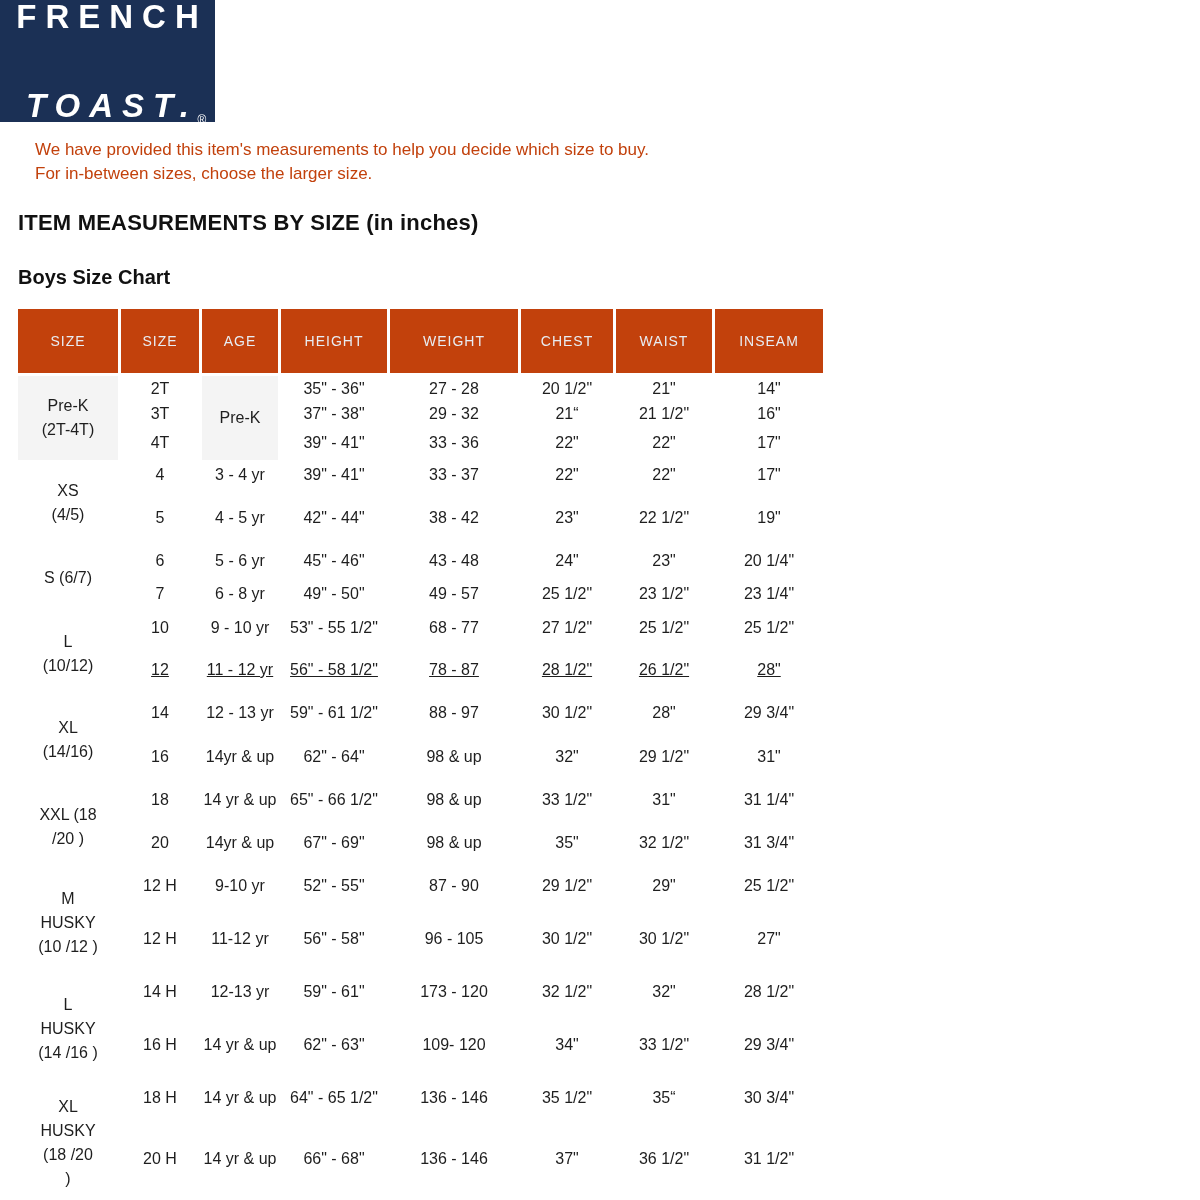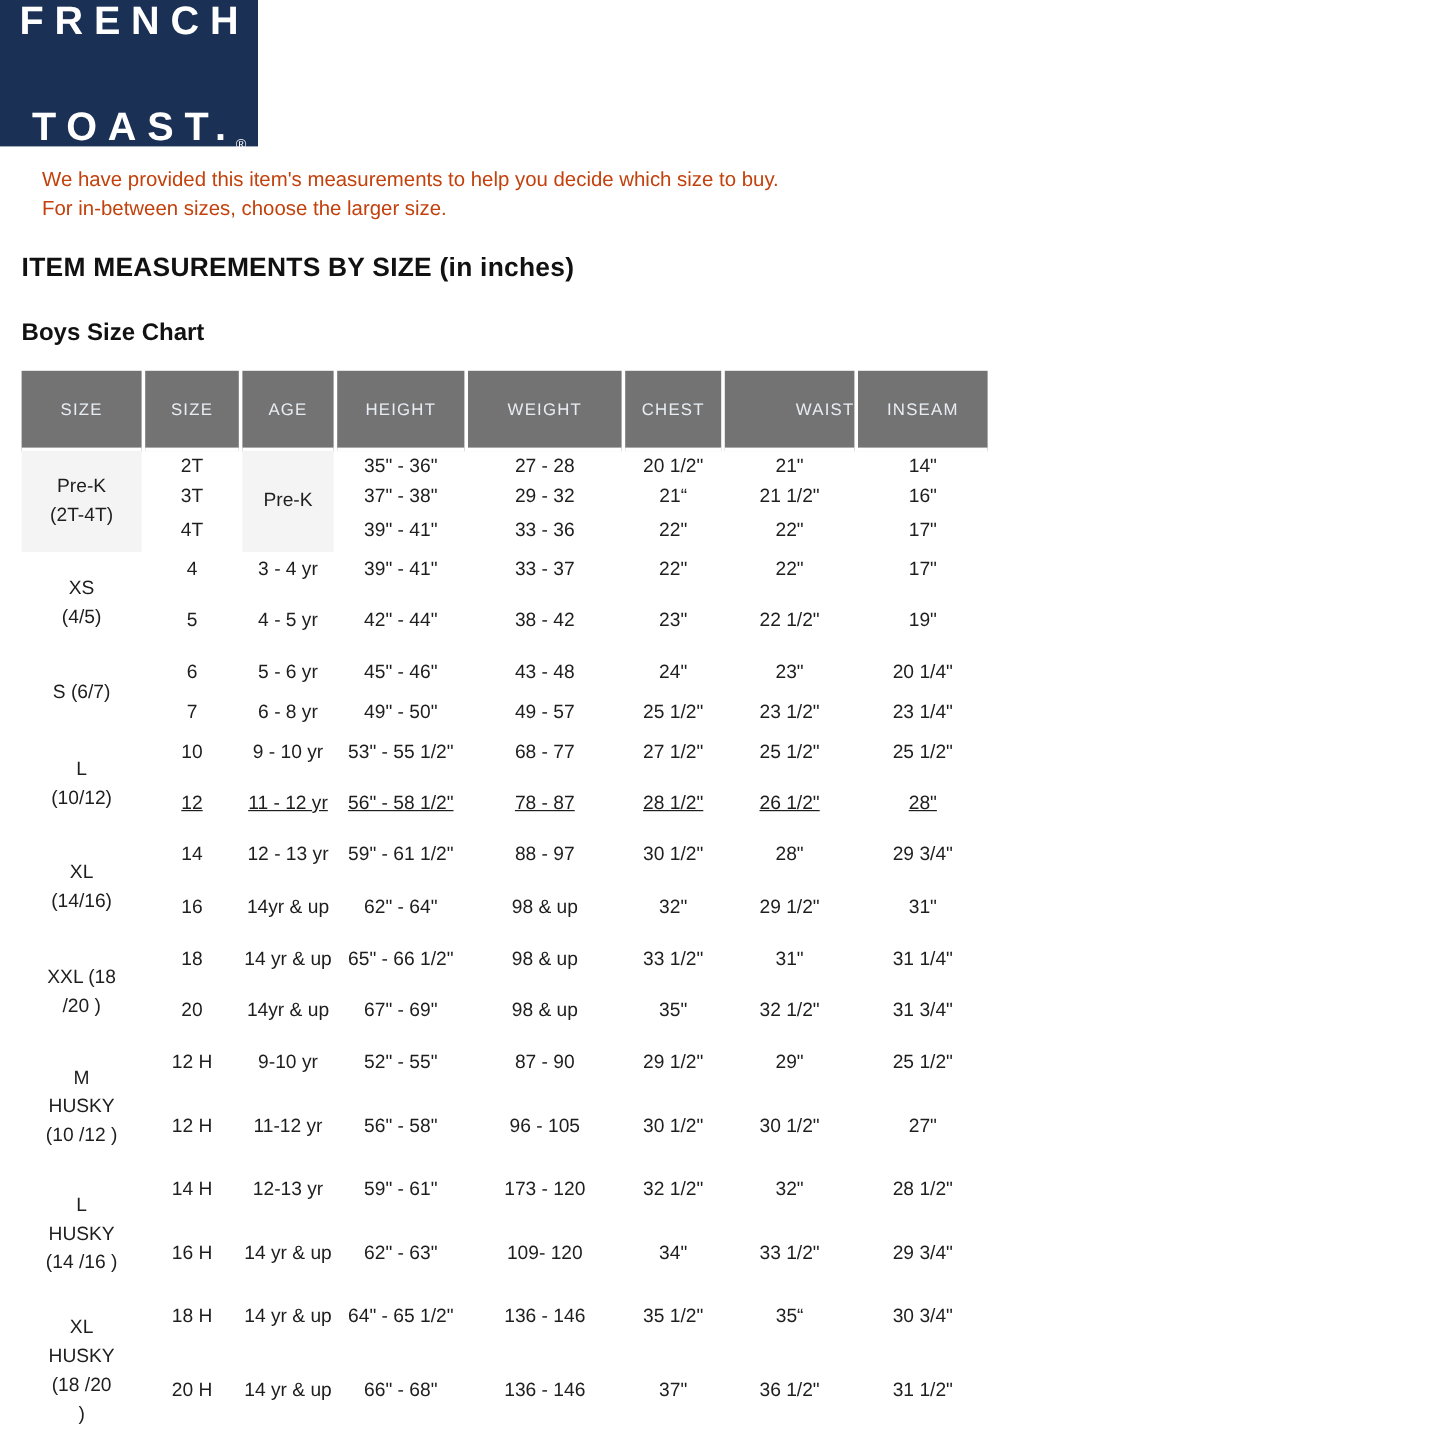--- a/index.html
+++ b/index.html
@@ -19,21 +19,21 @@
   }
   .logo-line {
     color: #ffffff;
     font-size: 33px;
     font-weight: 700;
     letter-spacing: 9px;
     line-height: 1;
     text-indent: 9px; 
     white-space: nowrap;
   }
-  .logo-line2 { position: relative; }
+  .logo-line2 { position: relative; font-style: italic; }
   .reg-mark {
     color: #ffffff;
     font-size: 12px;
     font-weight: 400;
     letter-spacing: 0;
     position: absolute;
     right: -8px; bottom: -4px;
   }
   .content { margin-left: 18px; }
   .intro {
@@ -56,21 +56,21 @@
     color: #111111;
   }
   table.size-chart {
     margin-top: 20px;
     margin-left: -3px; 
     border-collapse: separate;
     border-spacing: 3px 0;
     table-layout: fixed;
   }
   table.size-chart th {
-    background: #737373;
+    background: #c2410c;
     color: #e8edf3;
     font-size: 14px;
     font-weight: 500;
     letter-spacing: 1px;
     height: 64px;
     border-bottom: 3px solid #ffffff;
     padding: 0;
     text-align: center;
   }
   table.size-chart td {
@@ -109,22 +109,22 @@
   <h2 class="chart-subtitle">Boys Size Chart</h2>
 
   <table class="size-chart">
     <thead>
         <tr>
           <th style="width: 100px;">SIZE</th>
           <th style="width: 78px;">SIZE</th>
           <th style="width: 76px;">AGE</th>
           <th style="width: 106px;">HEIGHT</th>
           <th style="width: 128px;">WEIGHT</th>
-          <th style="width: 80px;">CHEST</th>
-          <th style="width: 108px; text-align: right;">WAIST</th>
+          <th style="width: 92px;">CHEST</th>
+          <th style="width: 96px;">WAIST</th>
           <th style="width: 108px;">INSEAM</th>
         </tr>
       </thead>
     <tbody>
         <tr style="height: 25px;">
           <td rowspan="3" class="group-cell gray">Pre-K
 (2T-4T)</td>
           <td class="stripe">2T</td>
           <td rowspan="3" class="age-span gray">Pre-K</td>
           <td class="stripe">35" - 36"</td>

